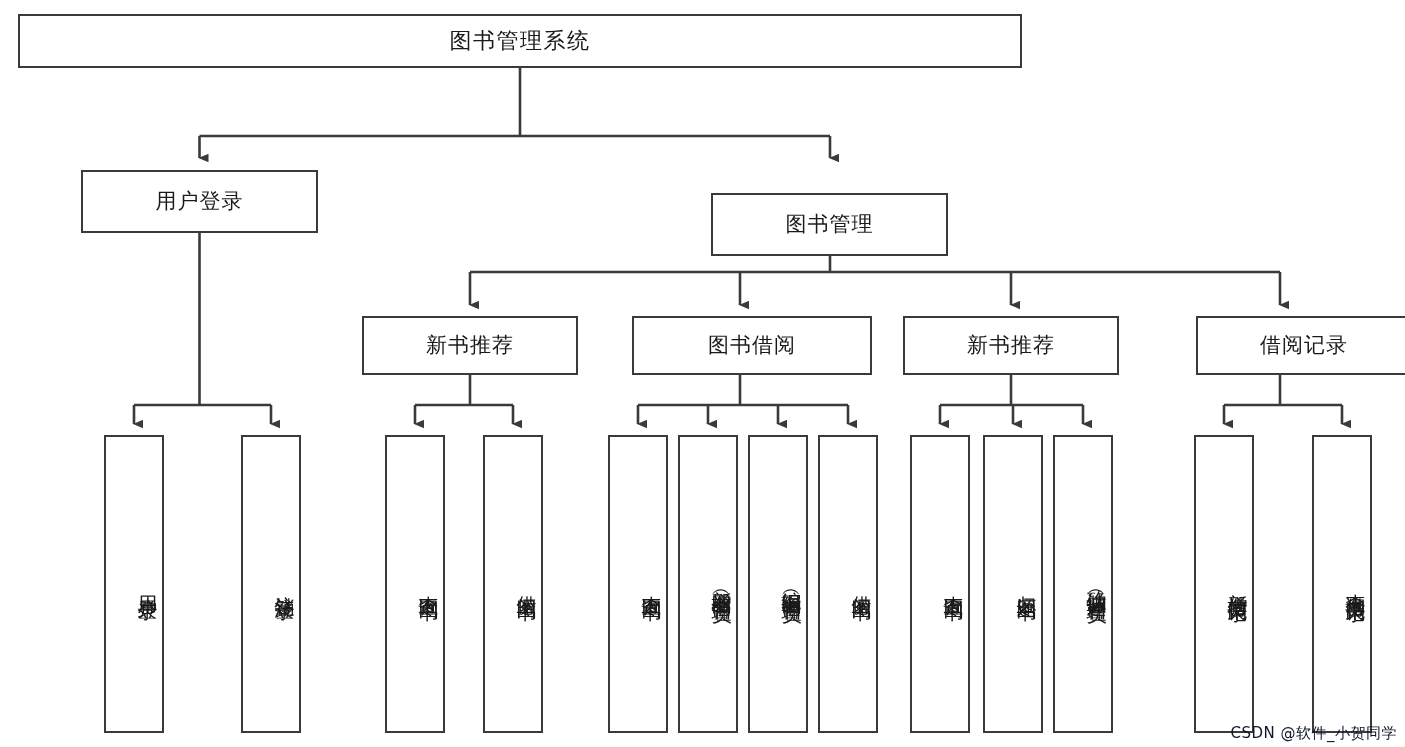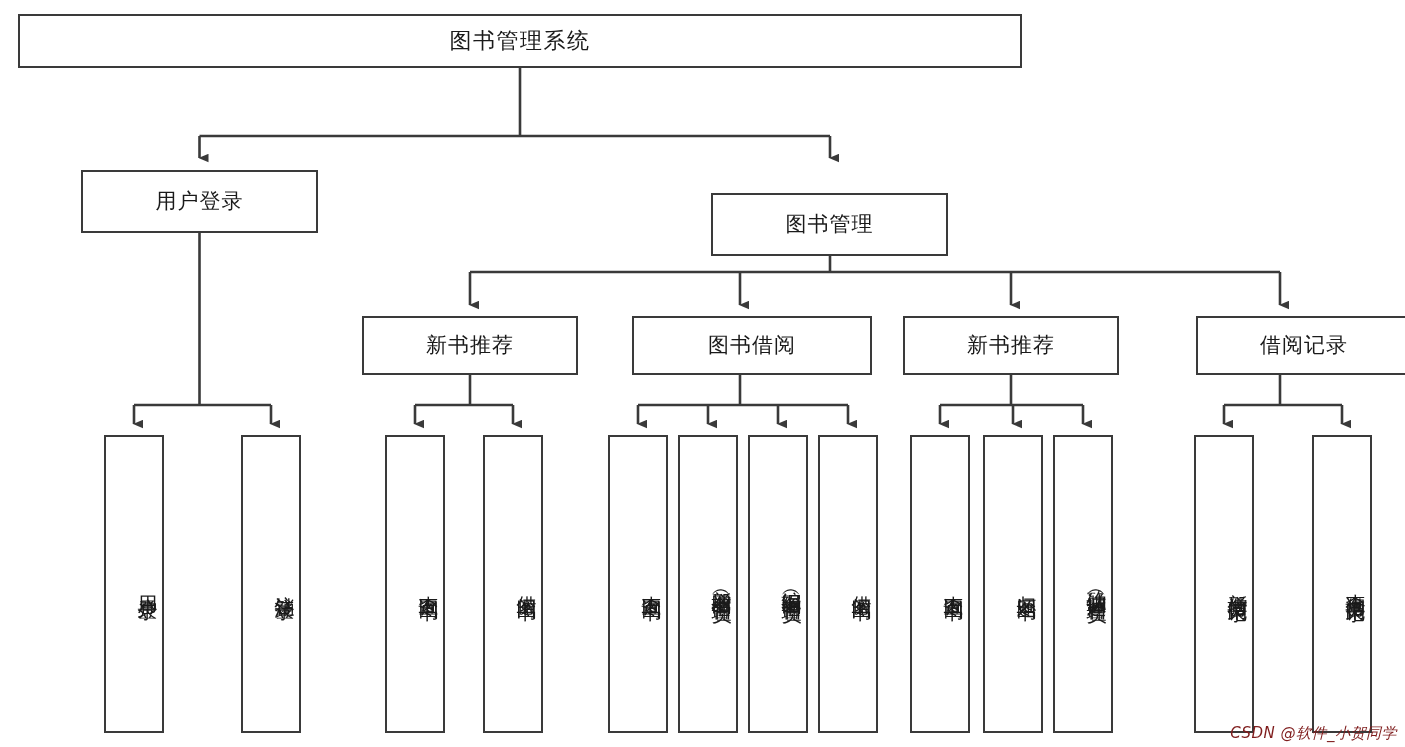--- a/index.html
+++ b/index.html
@@ -62,24 +62,23 @@
   }
   .node.vertical .node-label {
     white-space: normal;
     text-align: center;
   }
   #watermark {
     position: absolute;
     right: 8px;
     bottom: 4px;
     font-size: 15px;
-    color: #7f1d1d;
+    color: #0f172a;
     letter-spacing: 0.5px;
     user-select: none;
-    font-style: italic;
   }
 </style>
 </head>
 <body>
 
 <div id="diagram-root">
 
   <svg id="edges-layer" width="1405" height="747" viewBox="0 0 1405 747" xmlns="http://www.w3.org/2000/svg">
     <defs>
       <marker id="arrowhead" markerWidth="9" markerHeight="10" refX="4.2" refY="9" orient="auto" markerUnits="userSpaceOnUse">

